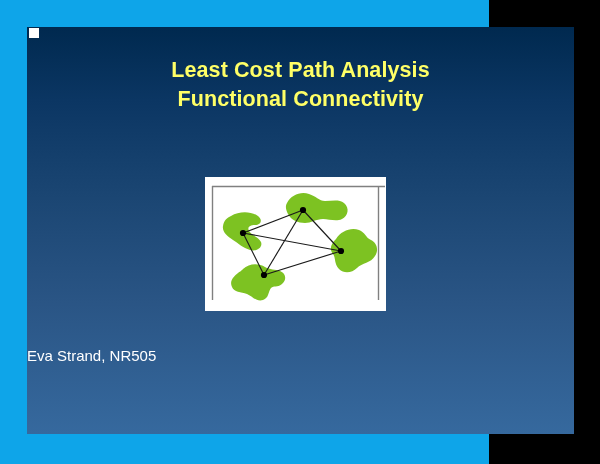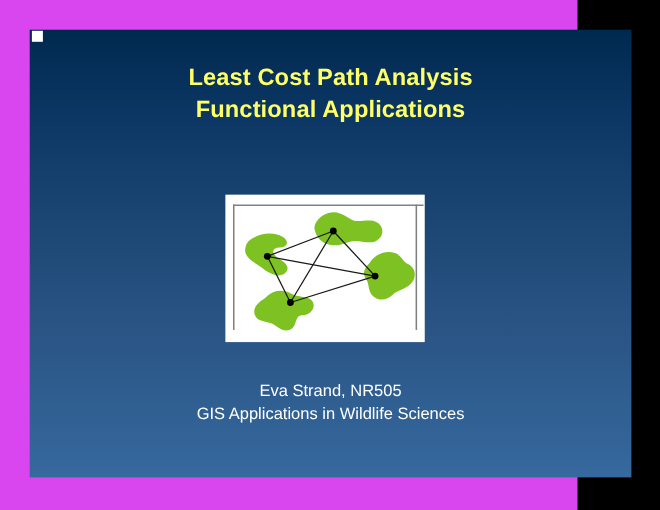--- a/index.html
+++ b/index.html
@@ -11,22 +11,21 @@
     overflow: hidden;
   }
   body {
     font-family: "Liberation Sans", sans-serif;
   }
 
   #canvas {
     position: relative;
     width: 489px;
     height: 464px;
-    background: #d946ef;
-    padding-left: 36px;
+    background: #0ea5e9;
   }
 
   
   #slide {
     position: absolute;
     left: 27px;
     top: 27px;
     width: 547px;
     height: 407px;
     background: linear-gradient(to bottom, #00294f 0%, #0b3663 18%, #1b4673 42%, #2a5585 68%, #36699e 100%);
@@ -81,42 +80,41 @@
   #figure-svg {
     display: block;
   }
 
   
   #footer-block {
     position: absolute;
     left: 0;
     top: 318px;
     width: 547px;
-    text-align: center;
     color: #ffffff;
     font-size: 15px;
     line-height: 21px;
   }
   #footer-block .fline {
     display: block;
     white-space: nowrap;
   }
 </style>
 </head>
 <body>
 
 <div id="canvas">
 
   <div id="slide">
 
     <div id="corner-marker"></div>
 
     <div id="title-block">
       <span class="tline">Least Cost Path Analysis</span>
-      <span class="tline">Functional Applications</span>
+      <span class="tline">Functional Connectivity</span>
     </div>
 
     <div id="figure-frame">
       <div id="figure-inner">
         <svg id="figure-svg" width="181" height="134" viewBox="0 0 181 134">
 
           <rect x="0" y="0" width="181" height="134" fill="#ffffff"></rect>
 
           <line x1="7" y1="9.5" x2="180" y2="9.5" stroke="#808080" stroke-width="1.4"></line>
           <line x1="7.5" y1="9" x2="7.5" y2="123" stroke="#808080" stroke-width="1.4"></line>
@@ -159,17 +157,16 @@
             <circle cx="98" cy="33" r="3.1"></circle>
             <circle cx="136" cy="74" r="3.1"></circle>
             <circle cx="59" cy="98" r="3.1"></circle>
           </g>
         </svg>
       </div>
     </div>
 
     <div id="footer-block">
       <span class="fline">Eva Strand, NR505</span>
-      <span class="fline">GIS Applications in Wildlife Sciences</span>
     </div>
 
   </div>
 </div>
 
 </body></html>

